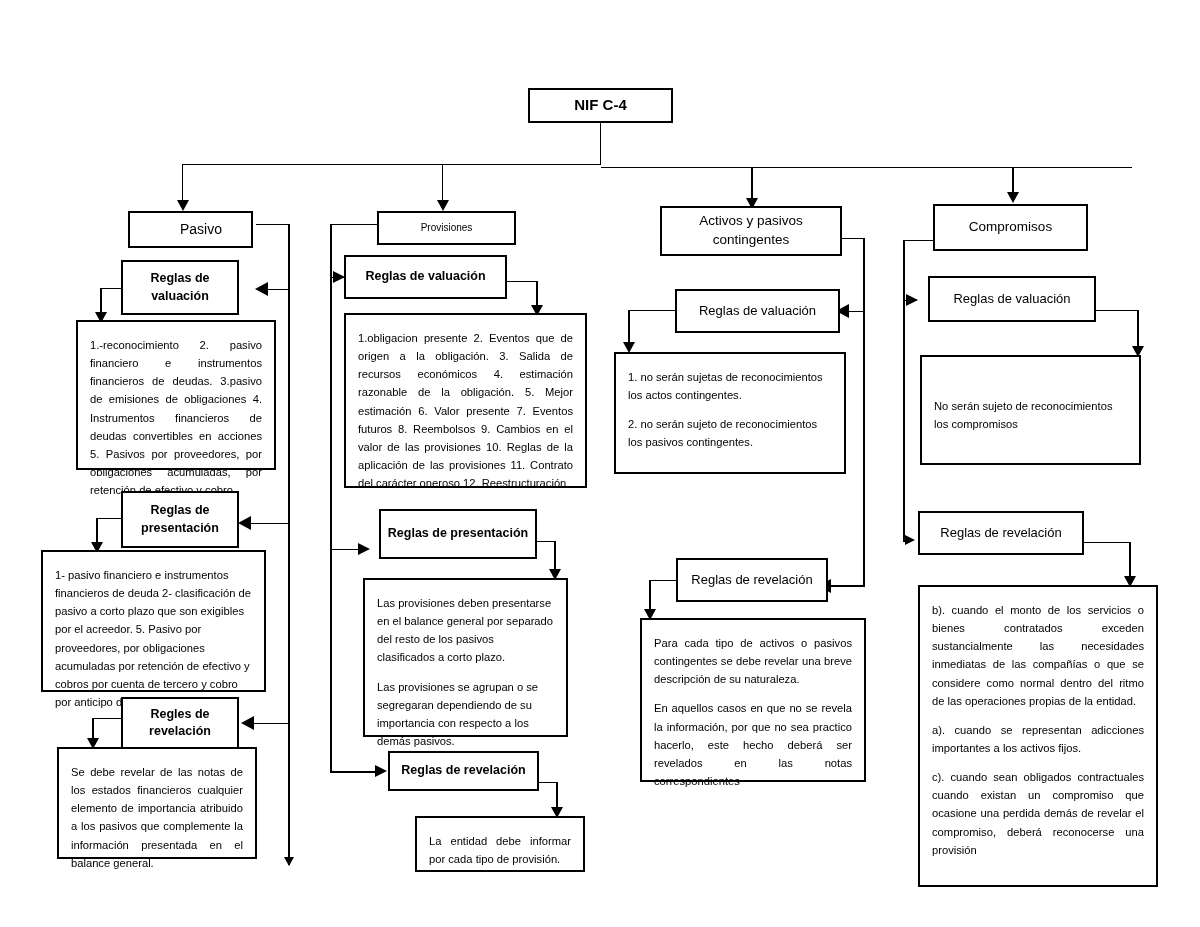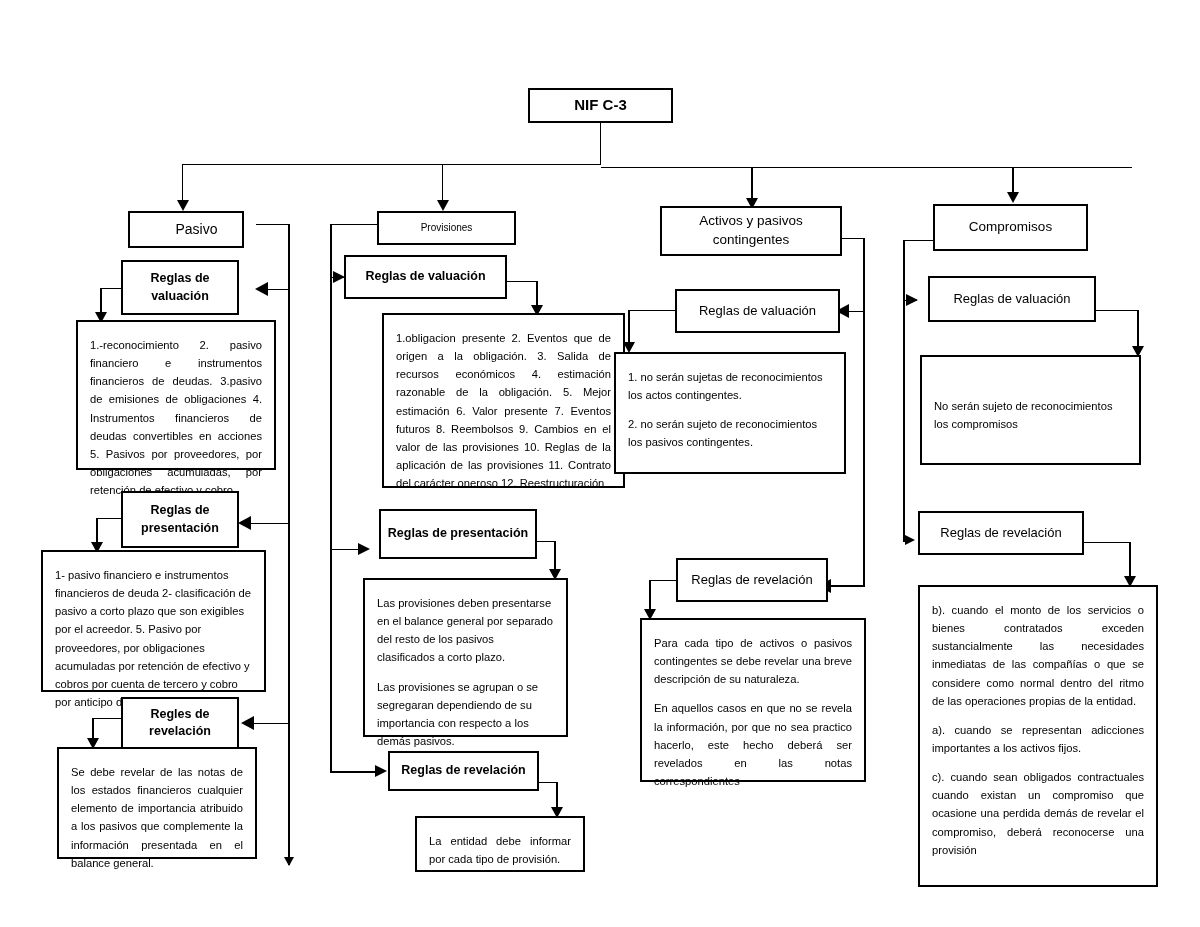--- a/index.html
+++ b/index.html
@@ -92,41 +92,41 @@
     border-bottom:5px solid transparent;
     border-left:10px solid #000;
   }
 </style>
 </head>
 <body>
 
 <div id="canvas">
 
   <div class="box title-box" style="left:528px;top:88px;width:145px;height:35px;font-size:15px;">
-    <span>NIF C-3</span>
+    <span>NIF C-4</span>
   </div>
 
   <div class="ln v thin" style="left:600px;top:123px;height:42px;"></div>
 
   <div class="ln h thin" style="left:182px;top:164px;width:419px;"></div>
   <div class="ln h thin" style="left:601px;top:167px;width:531px;"></div>
 
   <div class="ln v thin" style="left:182px;top:164px;height:40px;"></div>
   <div class="arw down" style="left:177px;top:200px;"></div>
 
   <div class="ln v thin" style="left:442px;top:164px;height:40px;"></div>
   <div class="arw down" style="left:437px;top:200px;"></div>
 
   <div class="ln v" style="left:751px;top:167px;height:38px;"></div>
   <div class="arw down" style="left:746px;top:198px;"></div>
 
   <div class="ln v" style="left:1012px;top:167px;height:33px;"></div>
   <div class="arw down" style="left:1007px;top:192px;"></div>
 
-  <div class="box node-box" style="left:128px;top:211px;width:116px;height:37px;font-size:14px;padding-left:21px;">
+  <div class="box node-box" style="left:128px;top:211px;width:125px;height:37px;font-size:14px;padding-left:21px;">
     <span>Pasivo</span>
   </div>
 
   <div class="ln h thin" style="left:256px;top:224px;width:34px;"></div>
   <div class="ln v" style="left:288px;top:224px;height:641px;"></div>
   <div class="arw down sm" style="left:284px;top:857px;"></div>
 
   <div class="ln h thin" style="left:268px;top:289px;width:22px;"></div>
   <div class="arw left" style="left:255px;top:282px;"></div>
   <div class="box node-box" style="left:121px;top:260px;width:118px;height:55px;font-size:12.5px;font-weight:bold;">
@@ -177,21 +177,21 @@
 
   <div class="ln h thin" style="left:330px;top:277px;width:16px;"></div>
   <div class="arw right" style="left:333px;top:271px;"></div>
   <div class="box node-box" style="left:344px;top:255px;width:163px;height:44px;font-size:12.5px;font-weight:bold;">
     <span>Reglas de valuación</span>
   </div>
   <div class="ln h thin" style="left:506px;top:281px;width:32px;"></div>
   <div class="ln v" style="left:536px;top:281px;height:28px;"></div>
   <div class="arw down" style="left:531px;top:305px;"></div>
 
-  <div class="box text-box" style="left:344px;top:313px;width:243px;height:175px;margin-left:38px;">
+  <div class="box text-box" style="left:344px;top:313px;width:243px;height:175px;">
     <p>1.obligacion presente 2. Eventos que de origen a la obligación. 3. Salida de recursos económicos 4. estimación razonable de la obligación. 5. Mejor estimación 6. Valor presente 7. Eventos futuros 8. Reembolsos 9. Cambios en el valor de las provisiones 10. Reglas de la aplicación de las provisiones 11. Contrato del carácter oneroso 12. Reestructuración</p>
   </div>
 
   <div class="ln h thin" style="left:330px;top:549px;width:30px;"></div>
   <div class="arw right" style="left:358px;top:543px;"></div>
   <div class="box node-box" style="left:379px;top:509px;width:158px;height:50px;font-size:12.5px;font-weight:bold;">
     <span>Reglas de presentación</span>
   </div>
   <div class="ln h thin" style="left:536px;top:541px;width:20px;"></div>
   <div class="ln v" style="left:554px;top:541px;height:32px;"></div>

